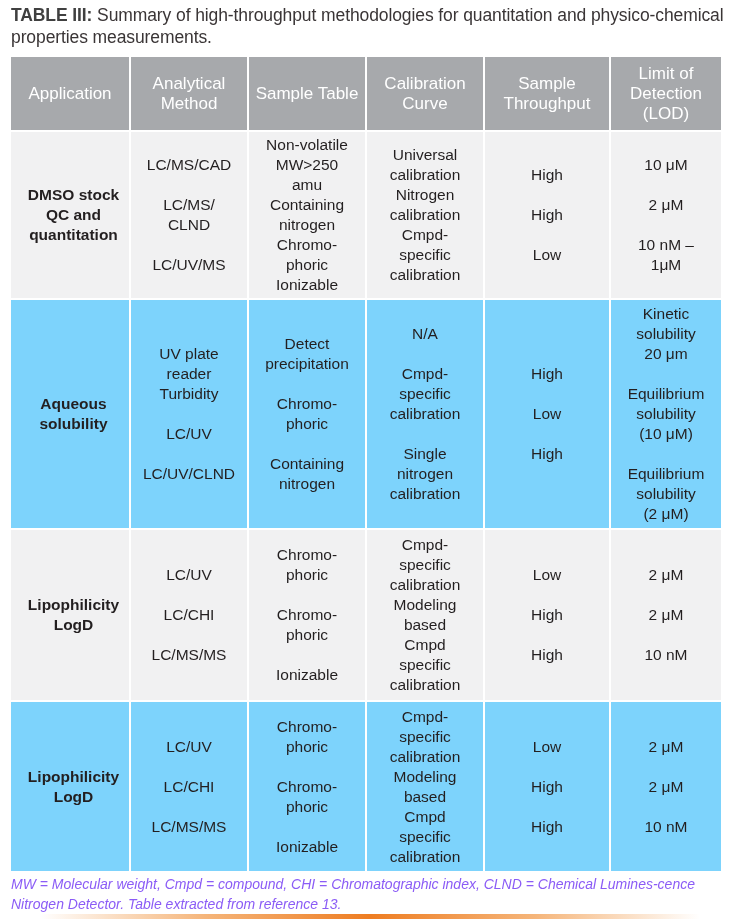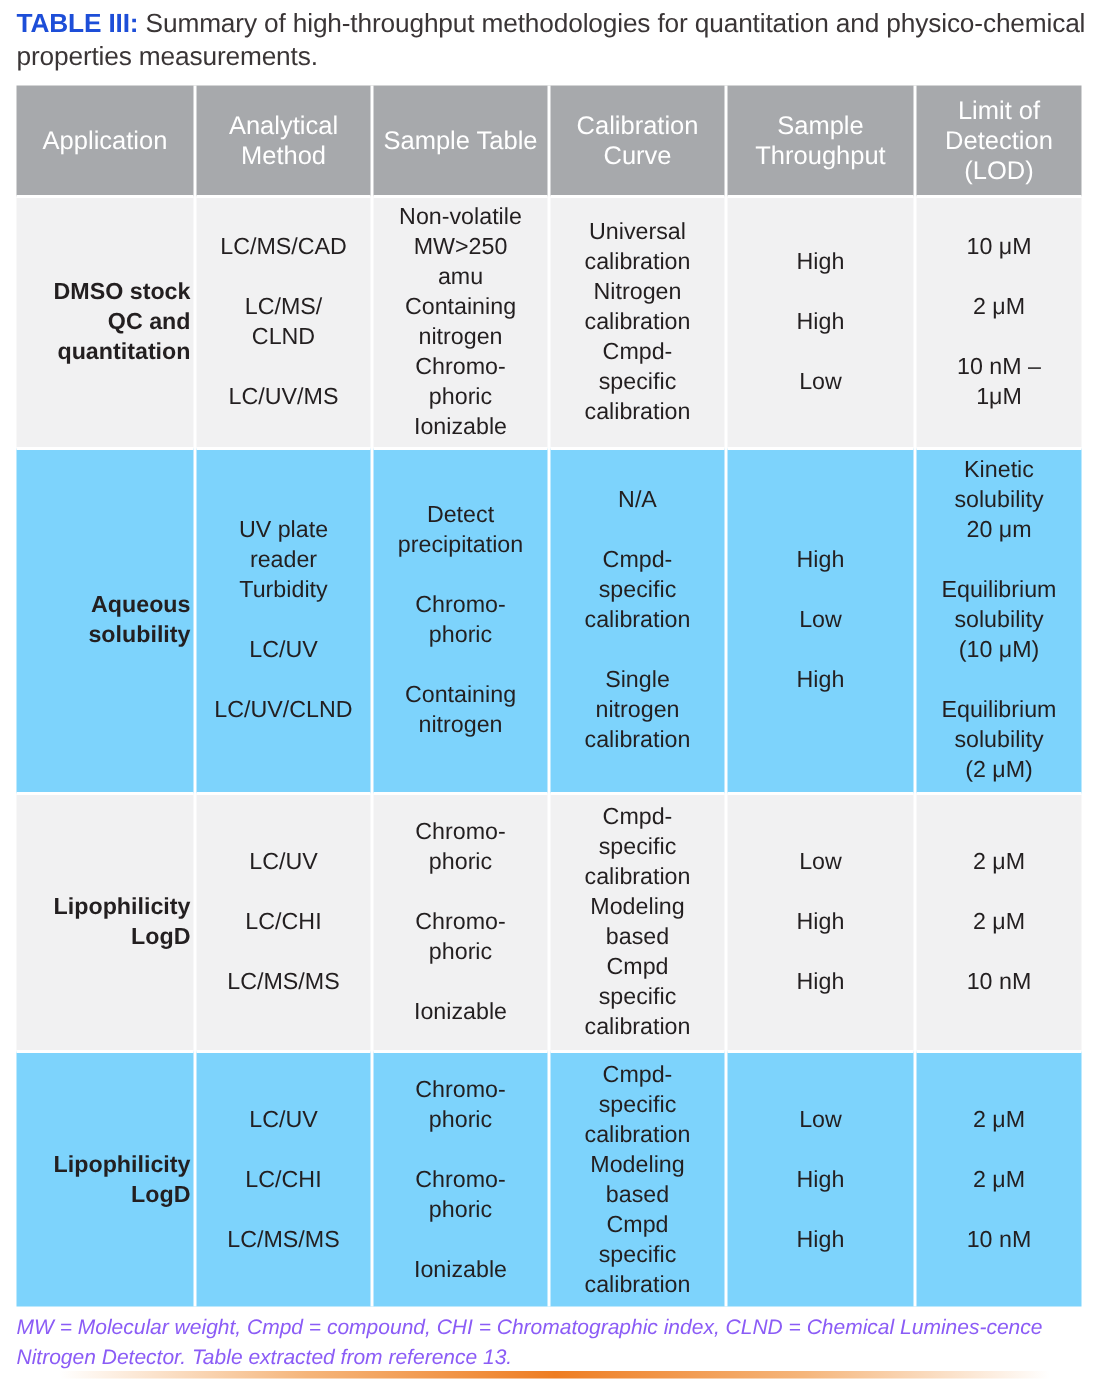--- a/index.html
+++ b/index.html
@@ -1,36 +1,36 @@
 <!DOCTYPE html>
 <html><head>
 <meta charset="utf-8">
 <style>
   html, body { margin: 0; padding: 0; background: #ffffff; }
   body { width: 733px; height: 924px; position: relative; overflow: hidden;
          font-family: "Liberation Sans", "DejaVu Sans", sans-serif; color: #231f20; }
   .caption { position: absolute; left: 11px; top: 4px; width: 715px;
              font-size: 17.5px; line-height: 22px; color: #3a3536; letter-spacing: -0.1px; }
-  .caption .label { color: #1d4ed8; font-weight: bold; }
+  .caption .label { color: #404040; font-weight: bold; }
   table.data { position: absolute; left: 11px; top: 57px; width: 710px;
                border-collapse: collapse; table-layout: fixed; }
   table.data col.c0 { width: 119px; }
   table.data col.c1 { width: 118px; }
   table.data col.c2 { width: 118px; }
   table.data col.c3 { width: 118px; }
   table.data col.c4 { width: 126px; }
   table.data col.c5 { width: 111px; }
   table.data th { background: #a7a9ac; color: #ffffff; font-weight: normal;
                   font-size: 17px; line-height: 20px; height: 73px; padding: 0 2px;
                   border-right: 2px solid #ffffff; text-align: center; vertical-align: middle; }
   table.data th:last-child { border-right: none; }
   table.data td { font-size: 15.5px; line-height: 20px; text-align: center; vertical-align: middle;
                   border-right: 2px solid #ffffff; border-top: 2px solid #ffffff; padding: 0 2px; }
   table.data td:last-child { border-right: none; }
-  table.data td.app { text-align: right; font-weight: bold; padding-left: 9px; font-size: 15.5px; }
+  table.data td.app { text-align: center; font-weight: bold; padding-left: 9px; font-size: 15.5px; }
   tr.light td { background: #f1f1f2; }
   tr.dark td { background: #7dd3fc; }
   .cell-lines { white-space: pre-line; }
   .footnote { position: absolute; left: 11px; top: 874px; width: 715px;
               font-size: 14px; line-height: 20px; font-style: italic; color: #8b5cf6; }
   .rule { position: absolute; left: 40px; top: 914px; width: 660px; height: 5px;
           background: linear-gradient(to right, rgba(238,125,34,0) 0%, #f5b57a 25%, #ee7d22 50%, #f5b57a 75%, rgba(238,125,34,0) 100%); }
 </style>
 </head>
 <body>

